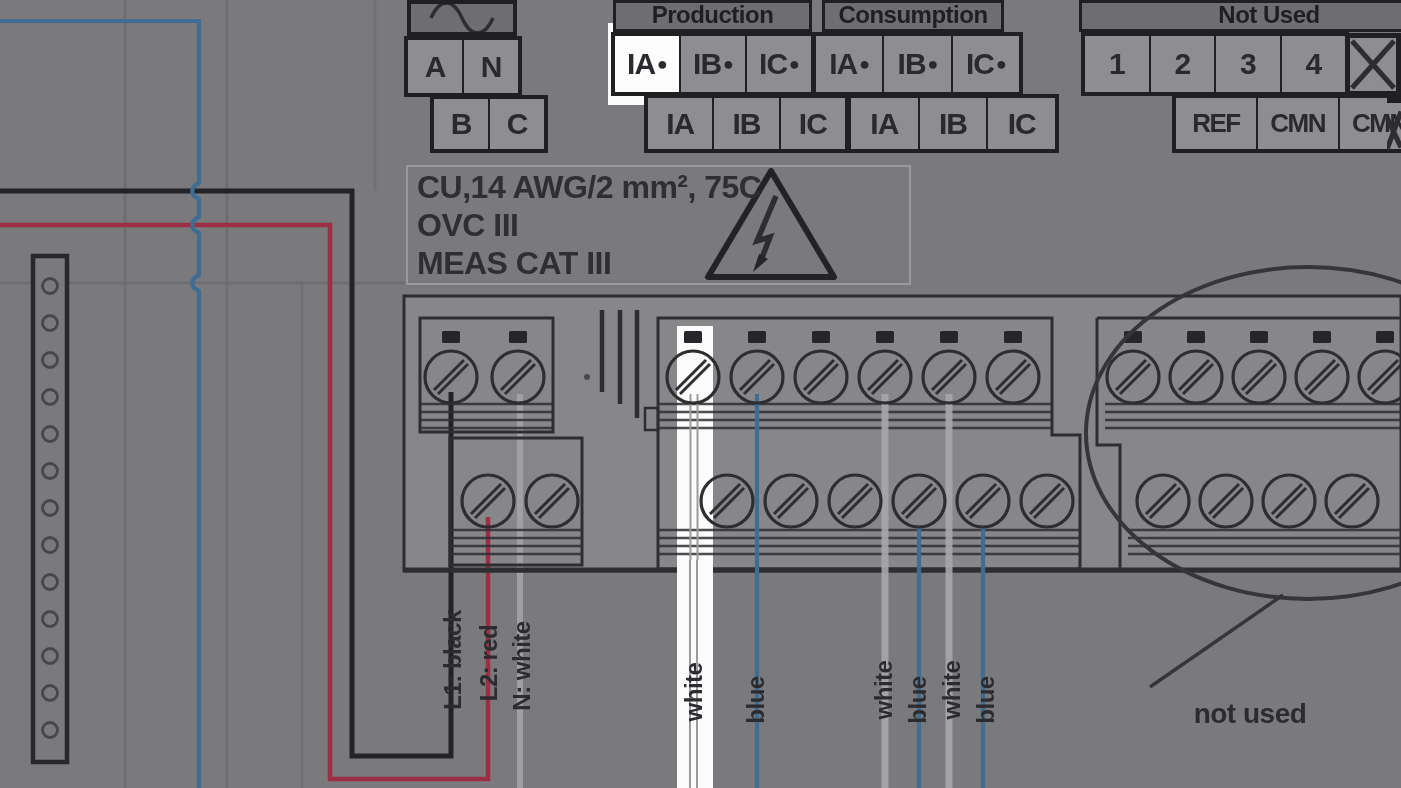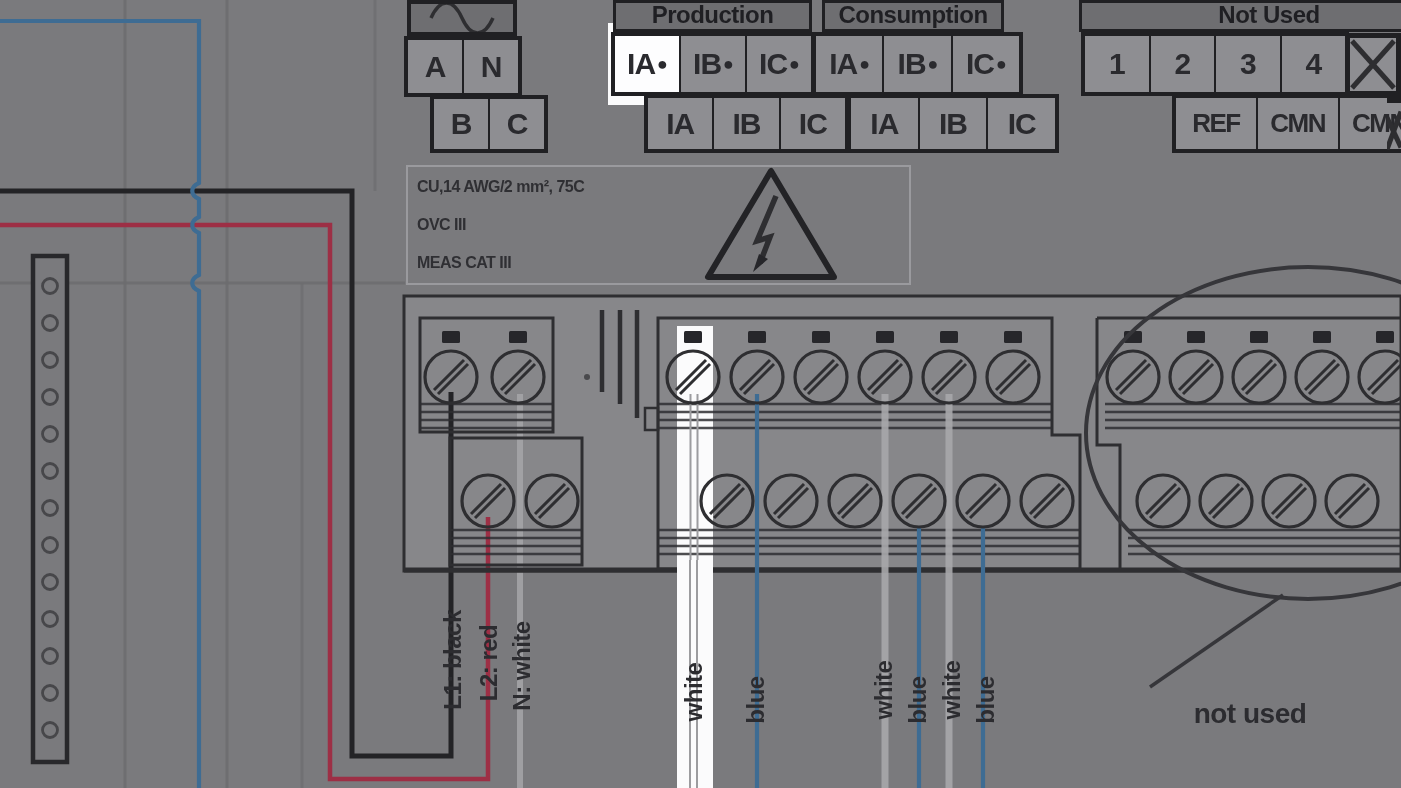--- a/index.html
+++ b/index.html
@@ -44,21 +44,21 @@
   }
   .cell:first-child{margin-left:0;}
   .cell .dot{font-size:18px; line-height:1; margin-left:2px;}
   .cell.white{background:#fdfdfe;}
   .cell.small{font-size:26px; letter-spacing:-1.5px;}
   .xbox{border:5px solid var(--thick-border); box-sizing:border-box; background:var(--cell-fill);}
   .xbox svg, .xpart svg{display:block;width:100%;height:100%;}
   .xbox line, .xpart line{stroke:var(--line-art); stroke-width:5;}
   
   #spec-panel{left:406px;top:165px;width:505px;height:120px;border:2px solid rgba(230,230,235,0.30);box-sizing:border-box;}
-  #spec-text{left:417px;top:168px;font-weight:bold;font-size:16px;line-height:38px;letter-spacing:-0.5px;color:#2f2f33;}
+  #spec-text{left:417px;top:168px;font-weight:bold;font-size:32px;line-height:38px;letter-spacing:-0.5px;color:#2f2f33;}
   
   .vlabel{
     position:absolute; white-space:nowrap; font-weight:bold; font-size:24px; letter-spacing:-0.5px;
     color:#2c2c30; transform:translate(-50%,-50%) rotate(-90deg);
   }
   #callout-not-used{position:absolute; left:1250px; top:714px; transform:translate(-50%,-50%);
     font-weight:bold; font-size:28px; letter-spacing:-0.5px; color:#2c2c30;}
   
   .ink{stroke:var(--line-art); fill:none;}
   .grayline{stroke:#6c6c6f; fill:none;}

